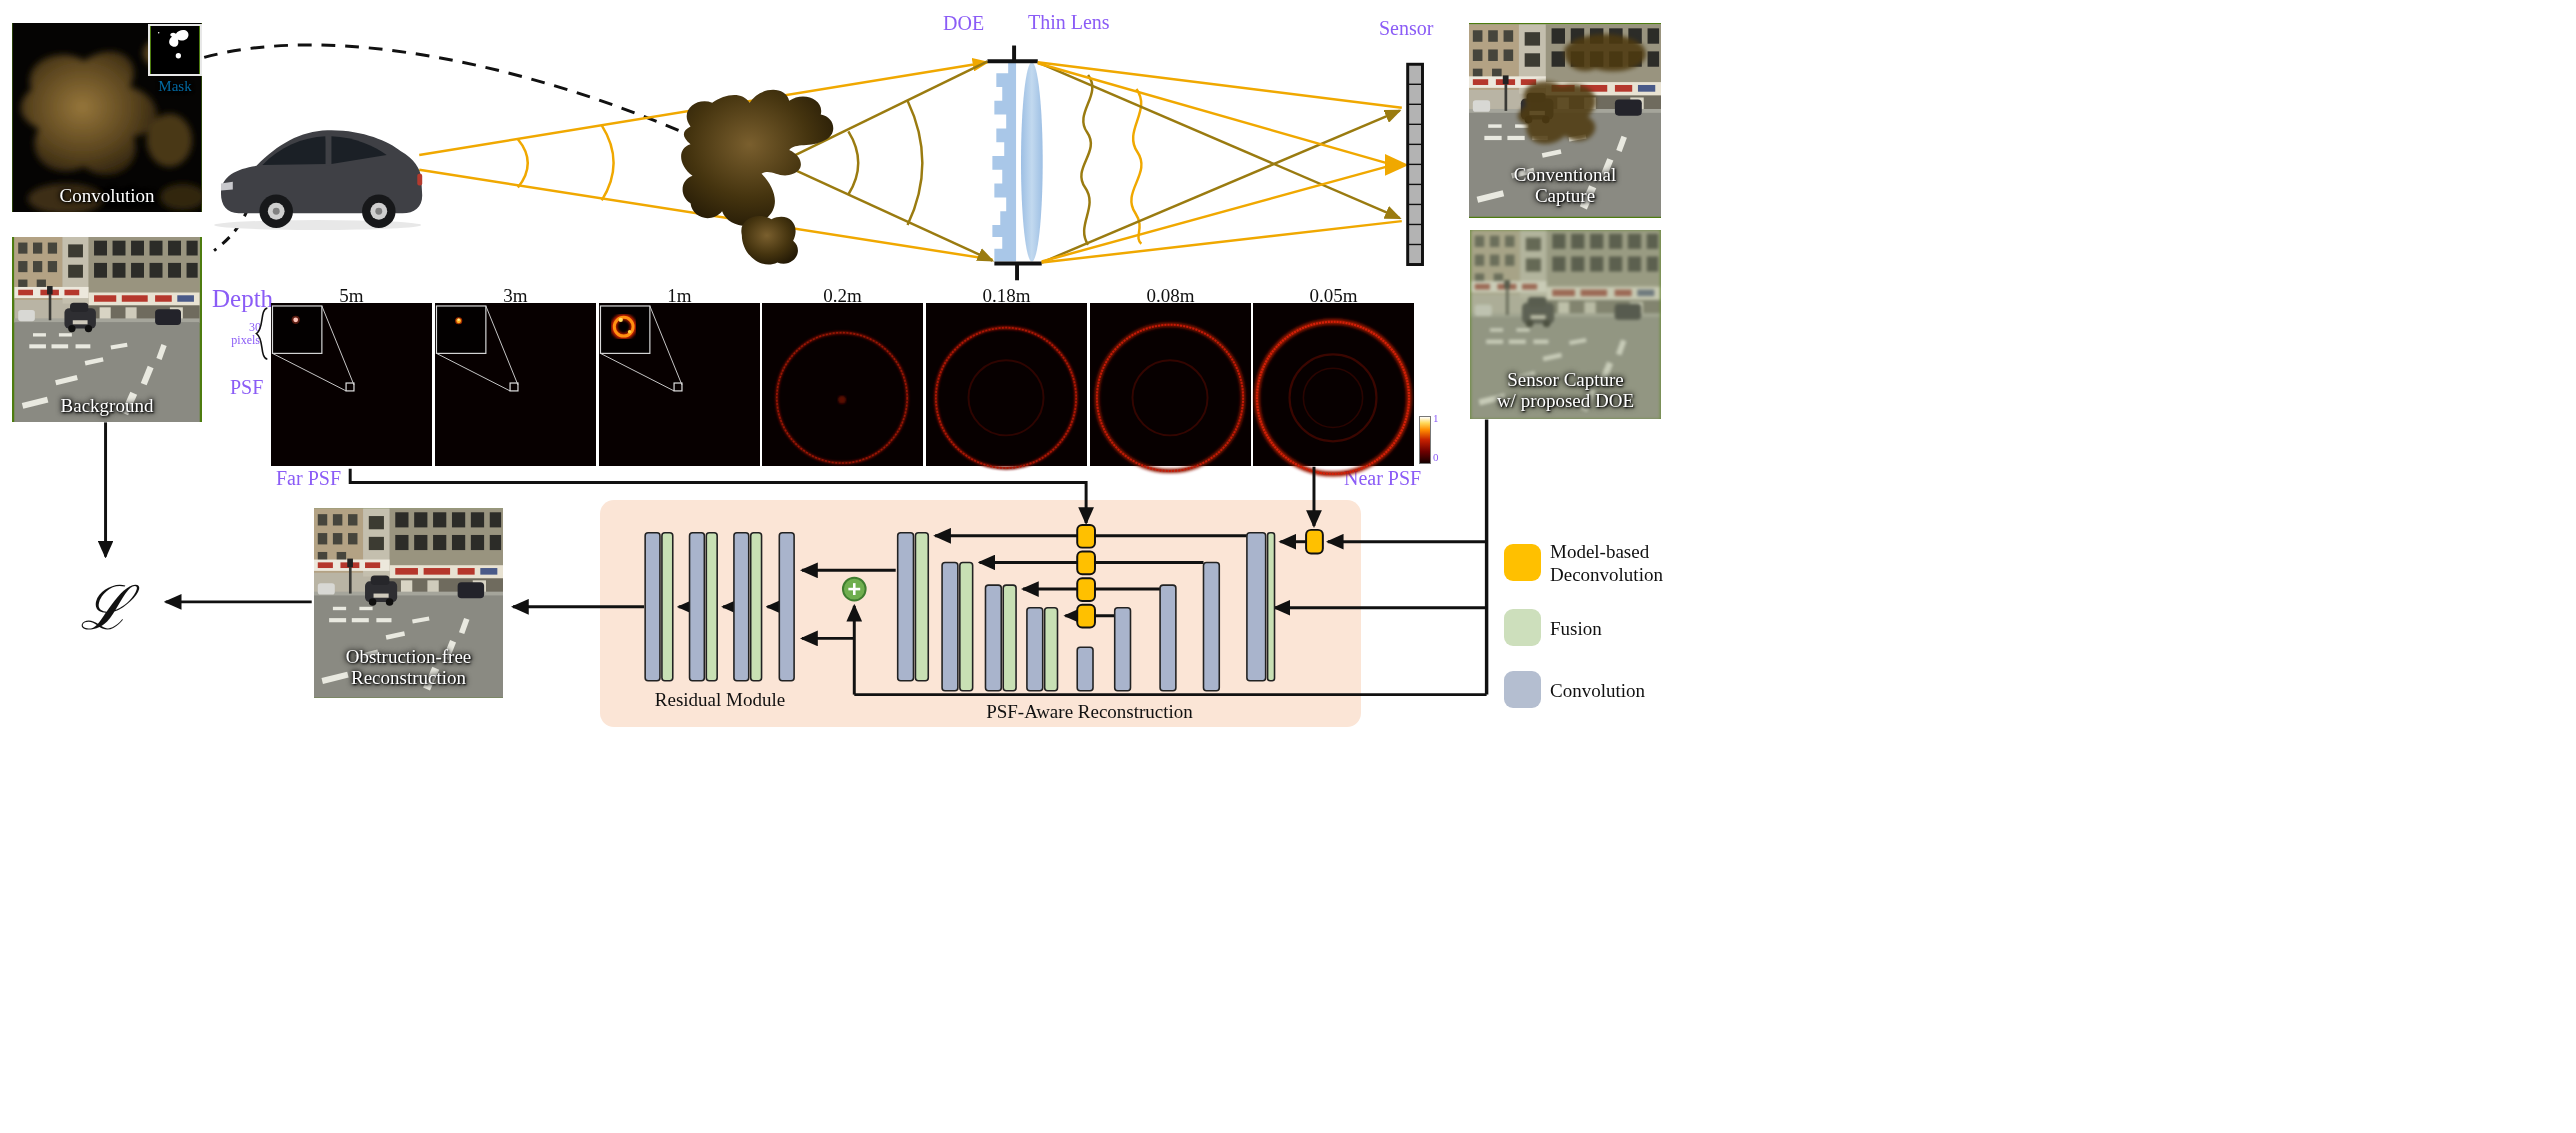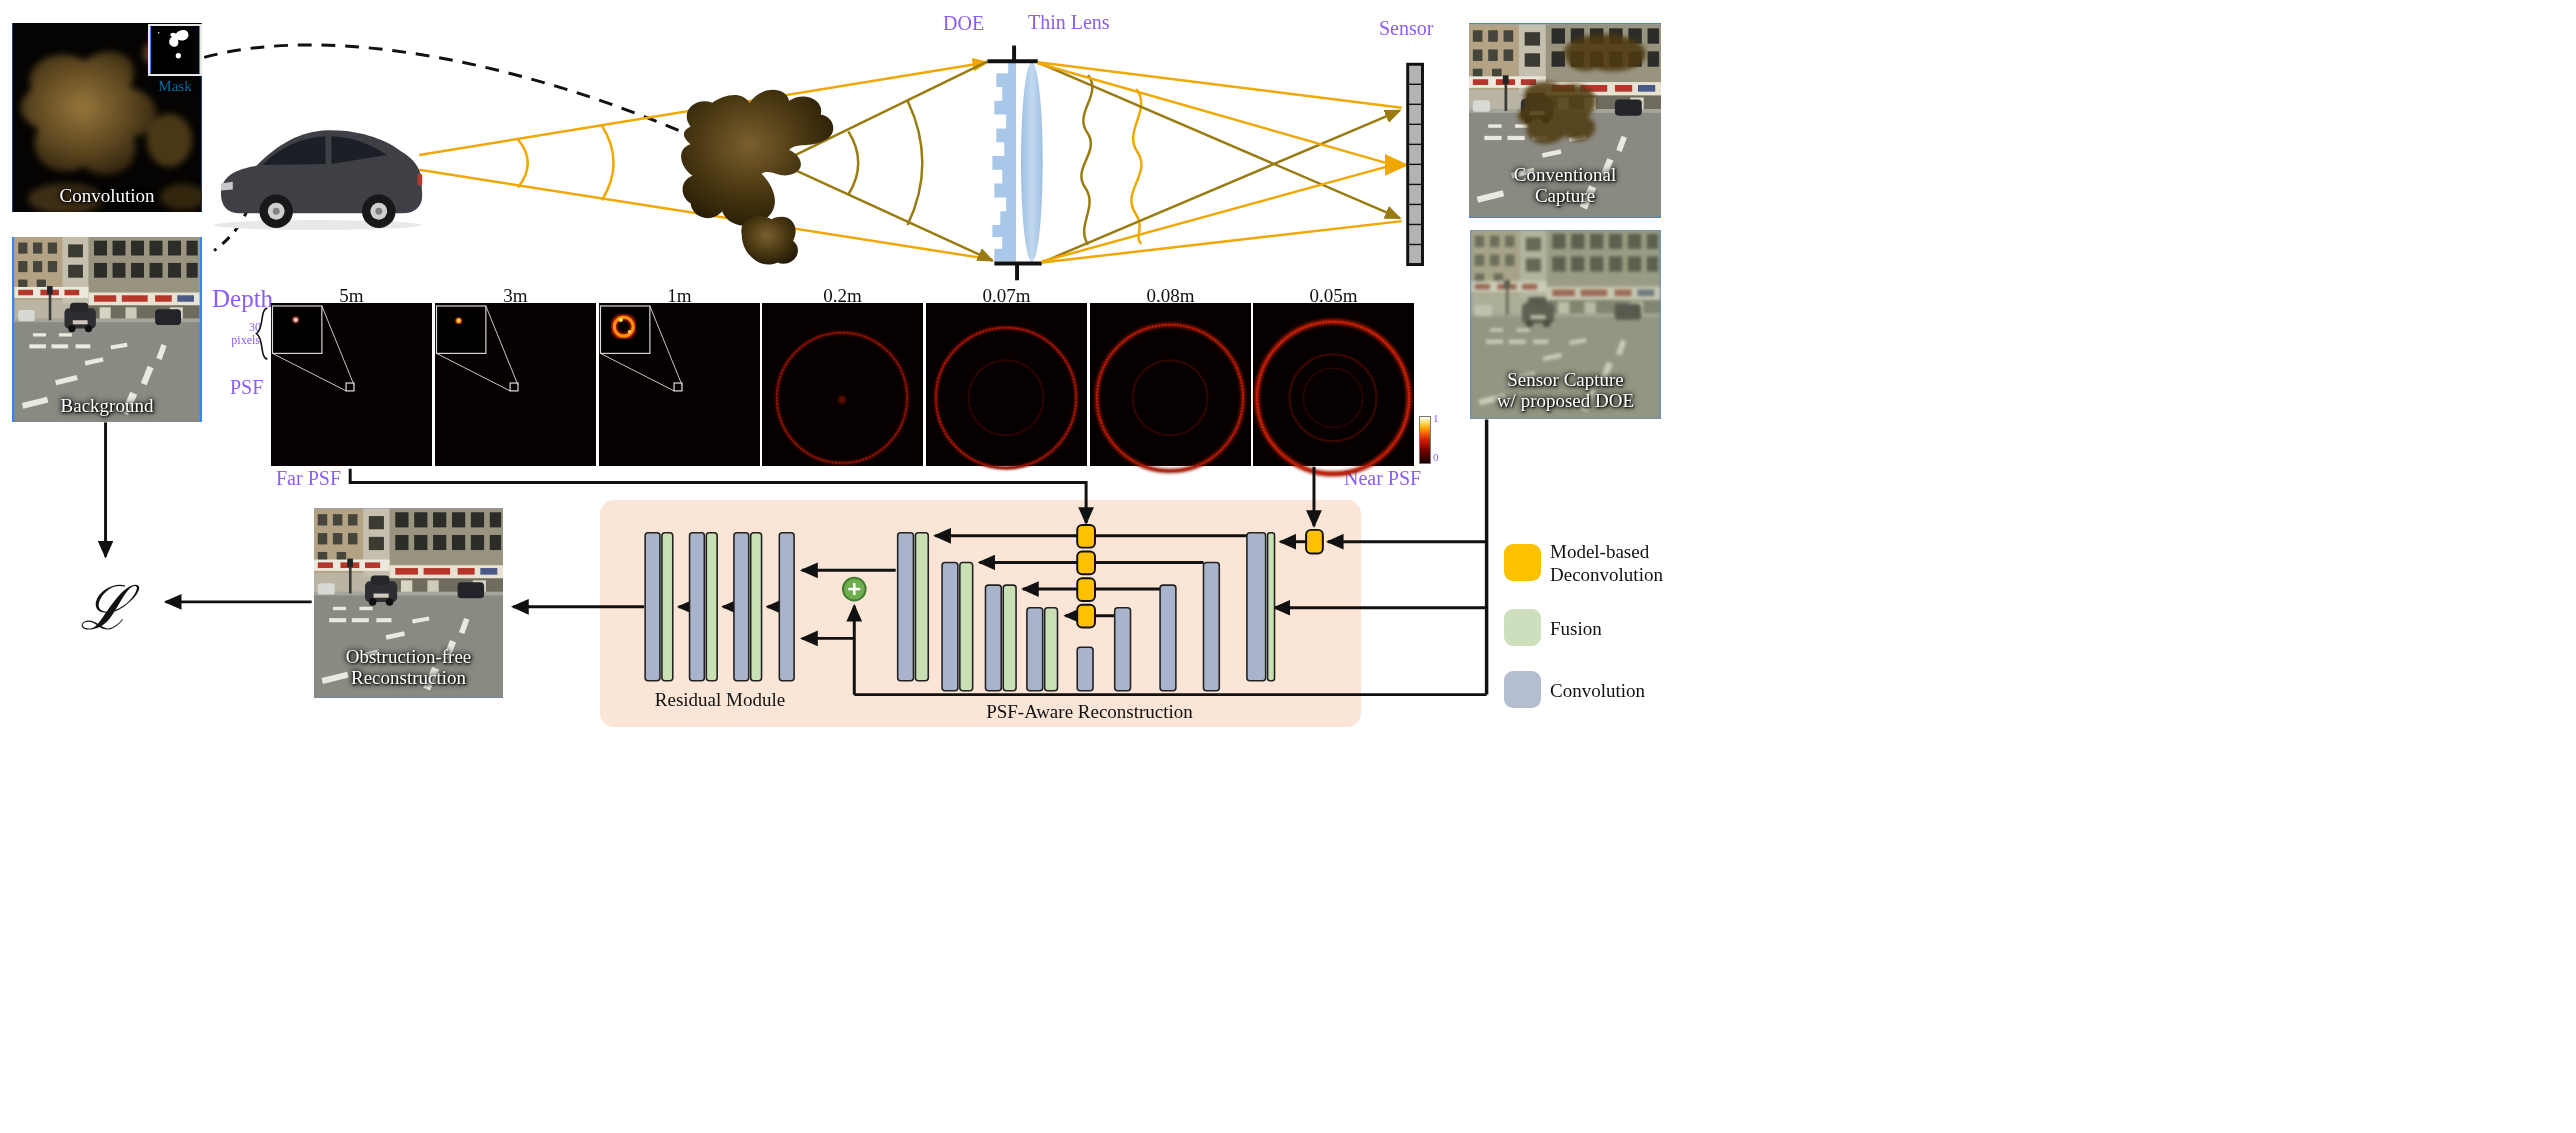--- a/index.html
+++ b/index.html
@@ -4,21 +4,21 @@
 <style>
   html,body{margin:0;padding:0;background:#ffffff;}
   body{width:2576px;height:1133px;position:relative;font-family:"Liberation Serif",serif;color:#111;}
   #fig{position:absolute;left:0;top:0;width:1677px;height:750px;}
   .abs{position:absolute;}
   
   .lbl{font-size:20px;color:#8b5cf6;white-space:nowrap;}
   .lbl.small{font-size:12px;}
   .lbl.tiny{font-size:11px;}
   
-  .tile{position:absolute;overflow:hidden;background:#3b82f6;}
+  .tile{position:absolute;overflow:hidden;background:#4d7c0f;}
   .tile svg{display:block;width:100%;height:100%;}
   .caption{position:absolute;left:0;right:0;bottom:6px;text-align:center;color:#fff;
            font-size:19px;line-height:21px;
            text-shadow:0 0 4px #000,0 0 6px #000,1px 1px 2px #000;}
   .haze{position:absolute;inset:0;background:rgba(150,160,125,0.45);}
   .blurscene{filter:blur(1.4px) saturate(0.75) brightness(1.03);}
   
   .psf-panel{position:absolute;top:303px;width:161px;height:163px;background:#070000;}
   .psf-panel svg{display:block;width:100%;height:100%;}
   .depth-lab{position:absolute;top:285px;width:161px;text-align:center;font-size:19px;}
@@ -202,21 +202,21 @@
       <div>w/ proposed DOE</div>
     </div>
   </div>
 
   
   <div class="abs lbl" style="left:212px;top:285px;font-size:25px;">Depth</div>
   <div class="depth-lab" style="left:271px;">5m</div>
   <div class="depth-lab" style="left:435px;">3m</div>
   <div class="depth-lab" style="left:599px;">1m</div>
   <div class="depth-lab" style="left:762px;">0.2m</div>
-  <div class="depth-lab" style="left:926px;">0.07m</div>
+  <div class="depth-lab" style="left:926px;">0.18m</div>
   <div class="depth-lab" style="left:1090px;">0.08m</div>
   <div class="depth-lab" style="left:1253px;">0.05m</div>
 
   <div class="abs lbl small" style="left:233px;top:320px;width:28px;text-align:right;">30</div>
   <div class="abs lbl small" style="left:223px;top:333px;width:37px;text-align:right;">pixels</div>
   <div class="abs lbl" style="left:230px;top:376px;">PSF</div>
   <div class="abs lbl" style="left:276px;top:467px;">Far PSF</div>
   <div class="abs lbl" style="left:1344px;top:467px;">Near PSF</div>
 
   

